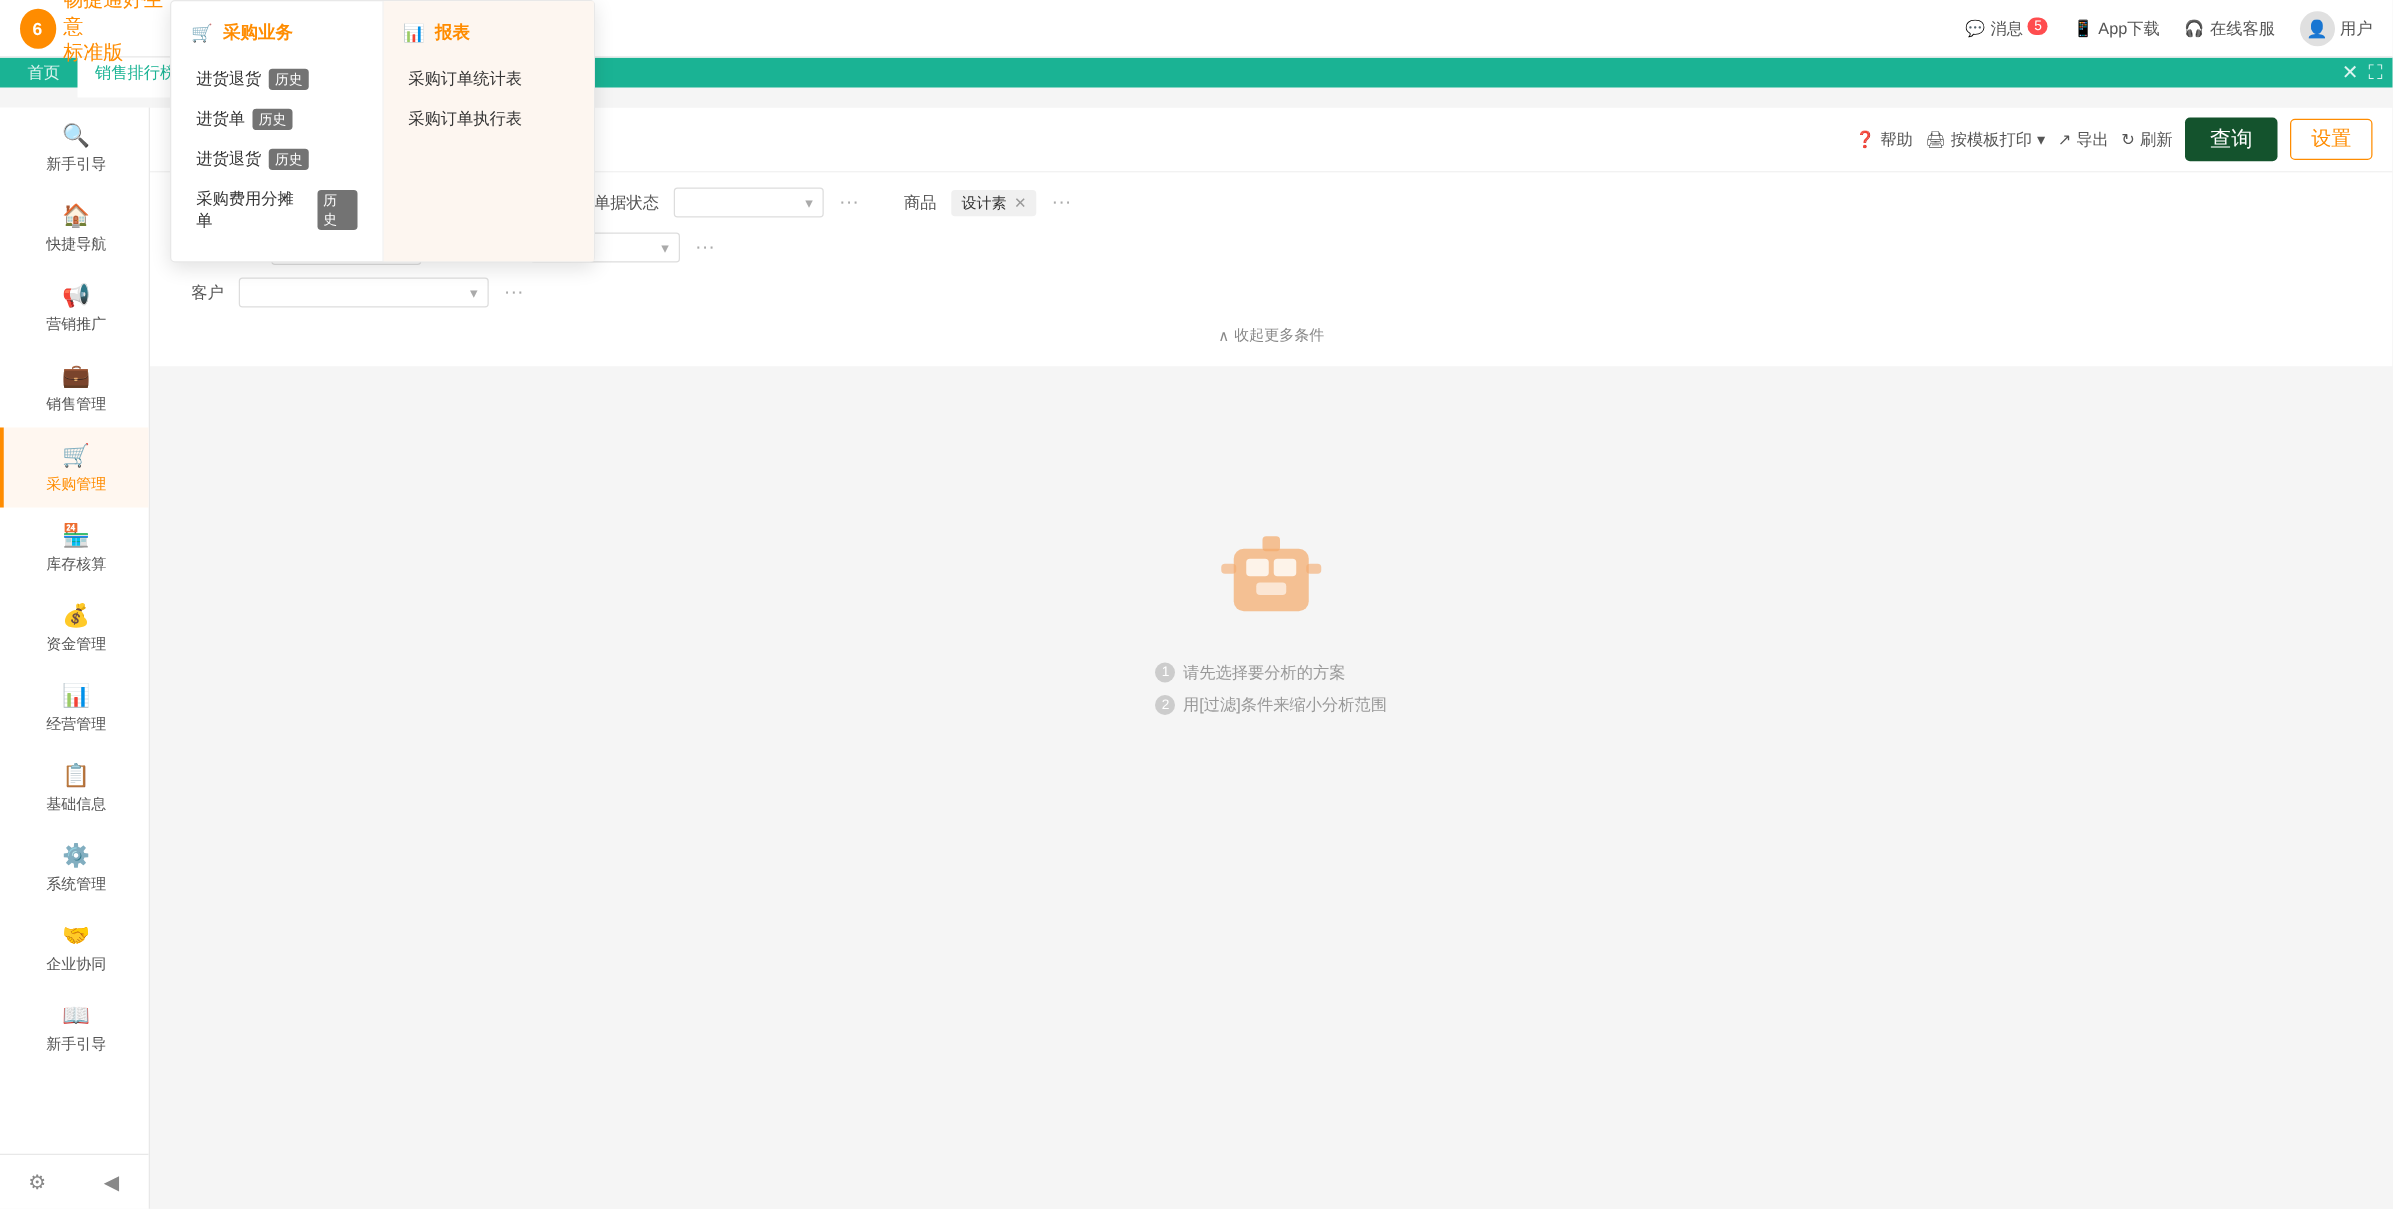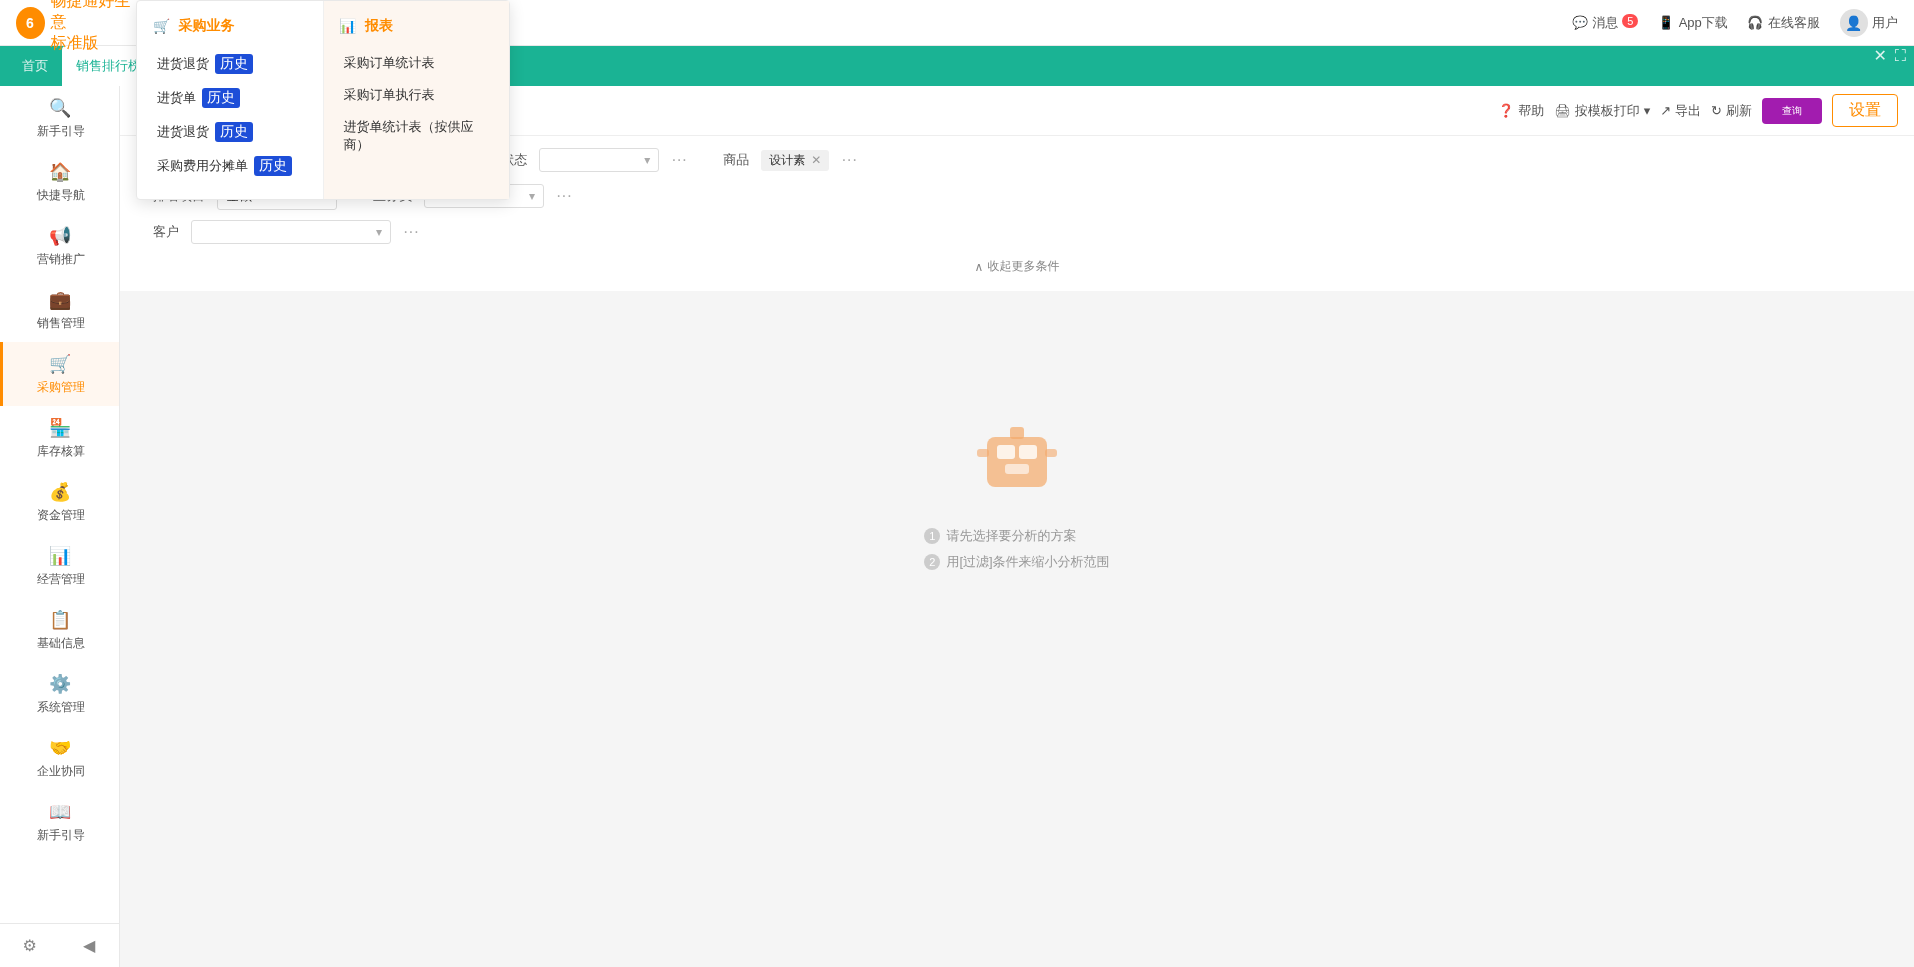--- a/index.html
+++ b/index.html
@@ -18,21 +18,21 @@
     .system-title-dropdown { display: flex; align-items: center; gap: 4px; cursor: pointer; }
     .gear-btn { width: 28px; height: 28px; border: 1px solid #ddd; border-radius: 4px; display: flex; align-items: center; justify-content: center; cursor: pointer; color: #666; }
     .industry-btn { background: #ff8c00; color: #fff; border: none; padding: 5px 14px; border-radius: 4px; cursor: pointer; font-size: 13px; }
     .top-right { margin-left: auto; display: flex; align-items: center; gap: 20px; }
     .top-right-item { display: flex; align-items: center; gap: 4px; color: #555; font-size: 13px; cursor: pointer; }
     .badge { background: #ff4d4f; color: #fff; border-radius: 10px; padding: 1px 5px; font-size: 11px; position: relative; top: -2px; }
     .avatar { width: 28px; height: 28px; background: #e0e0e0; border-radius: 50%; display: flex; align-items: center; justify-content: center; color: #888; font-size: 14px; }
 
     
     .tab-bar {
-      display: flex; align-items: flex-start; height: 40px;
+      display: flex; align-items: center; height: 24px;
       background: #1ab394; padding: 0 8px;
       position: relative; z-index: 90;
     }
     .tab-item {
       display: flex; align-items: center; padding: 0 14px; height: 40px;
       color: rgba(255,255,255,0.85); cursor: pointer; font-size: 13px; position: relative;
     }
     .tab-item.active { background: #fff; color: #1ab394; border-radius: 4px 4px 0 0; }
     .tab-close { margin-left: 6px; color: rgba(0,0,0,0.4); font-size: 12px; cursor: pointer; }
     .tab-actions { margin-left: auto; display: flex; align-items: center; gap: 8px; }
@@ -70,21 +70,21 @@
     .date-quick-btn { padding: 2px 8px; border: 1px solid #ddd; border-radius: 3px; cursor: pointer; font-size: 12px; color: #555; background: #fff; }
     .date-quick-btn.active { color: #1ab394; border-color: #1ab394; }
     .filter-select { display: flex; align-items: center; gap: 4px; border: 1px solid #ddd; border-radius: 3px; padding: 4px 8px; cursor: pointer; font-size: 13px; color: #333; background: #fff; min-width: 120px; }
     .filter-tag { display: flex; align-items: center; gap: 4px; background: #f0f0f0; border-radius: 3px; padding: 2px 8px; font-size: 12px; color: #333; }
     .filter-tag-close { cursor: pointer; color: #999; margin-left: 2px; }
     .rank-row { display: flex; align-items: center; gap: 12px; margin-bottom: 10px; }
     .collapse-row { display: flex; justify-content: center; padding: 4px; }
     .collapse-btn { display: flex; align-items: center; gap: 4px; color: #888; cursor: pointer; font-size: 12px; background: none; border: none; }
     .toolbar-row { display: flex; align-items: center; justify-content: flex-end; gap: 10px; padding: 8px 16px; background: #fff; border-bottom: 1px solid #eee; }
     .toolbar-btn { display: flex; align-items: center; gap: 4px; color: #555; cursor: pointer; font-size: 13px; background: none; border: none; }
-    .query-btn { background: #a21caf; color: #fff; border: none; padding: 6px 20px; border-radius: 4px; cursor: pointer; font-size: 10px; }
+    .query-btn { background: #14532d; color: #fff; border: none; padding: 6px 20px; border-radius: 4px; cursor: pointer; font-size: 17px; }
     .setting-btn { background: #fff; color: #ff8c00; border: 1px solid #ff8c00; padding: 5px 16px; border-radius: 4px; cursor: pointer; font-size: 16px; }
 
     
     .empty-state { display: flex; flex-direction: column; align-items: center; justify-content: center; height: 400px; gap: 16px; }
     .empty-icon { width: 100px; height: 100px; }
     .empty-text { color: #999; font-size: 13px; line-height: 2; }
     .empty-text li { list-style: none; display: flex; align-items: center; gap: 6px; }
     .step-num { width: 16px; height: 16px; background: #ccc; border-radius: 50%; color: #fff; font-size: 11px; display: flex; align-items: center; justify-content: center; }
 
     
@@ -97,21 +97,21 @@
       background: #fff; border: 1px solid #e8e8e8; border-radius: 4px;
       box-shadow: 0 4px 16px rgba(0,0,0,0.12);
       display: flex; min-width: 340px;
       z-index: 300;
     }
     .dropdown-col { flex: 1; padding: 16px; }
     .dropdown-col-title { display: flex; align-items: center; gap: 8px; color: #ff8c00; font-size: 14px; font-weight: bold; margin-bottom: 12px; }
     .dropdown-col:first-child { border-right: 1px solid #f0f0f0; }
     .dropdown-col:last-child { background: #fdf6f0; }
     .dropdown-item { display: flex; align-items: center; gap: 6px; padding: 7px 4px; cursor: pointer; color: #333; font-size: 13px; border-radius: 3px; }
-    .history-badge { background: #1d4ed8; color: #fff; font-size: 14px; padding: 1px 5px; border-radius: 3px; border: none; }
+    .history-badge { background: #737373; color: #fff; font-size: 11px; padding: 1px 5px; border-radius: 3px; border: none; }
 
     .dots-menu { color: #aaa; cursor: pointer; font-size: 16px; }
     .chevron { color: #aaa; font-size: 12px; }
   </style>
 </head>
 <body>
 
 <div class="top-bar">
   <div class="logo-area">
     <div class="logo-icon">
@@ -359,18 +359,15 @@
       <div class="dropdown-col-title">
         <span>📊</span>
         <span>报表</span>
       </div>
       <div class="dropdown-item">
         <span>采购订单统计表</span>
       </div>
       <div class="dropdown-item">
         <span>采购订单执行表</span>
       </div>
-      <div class="dropdown-item">
-        <span>进货单统计表（按供应商）</span>
-      </div>
     </div>
   </div>
 </div>
 
 </body></html>

